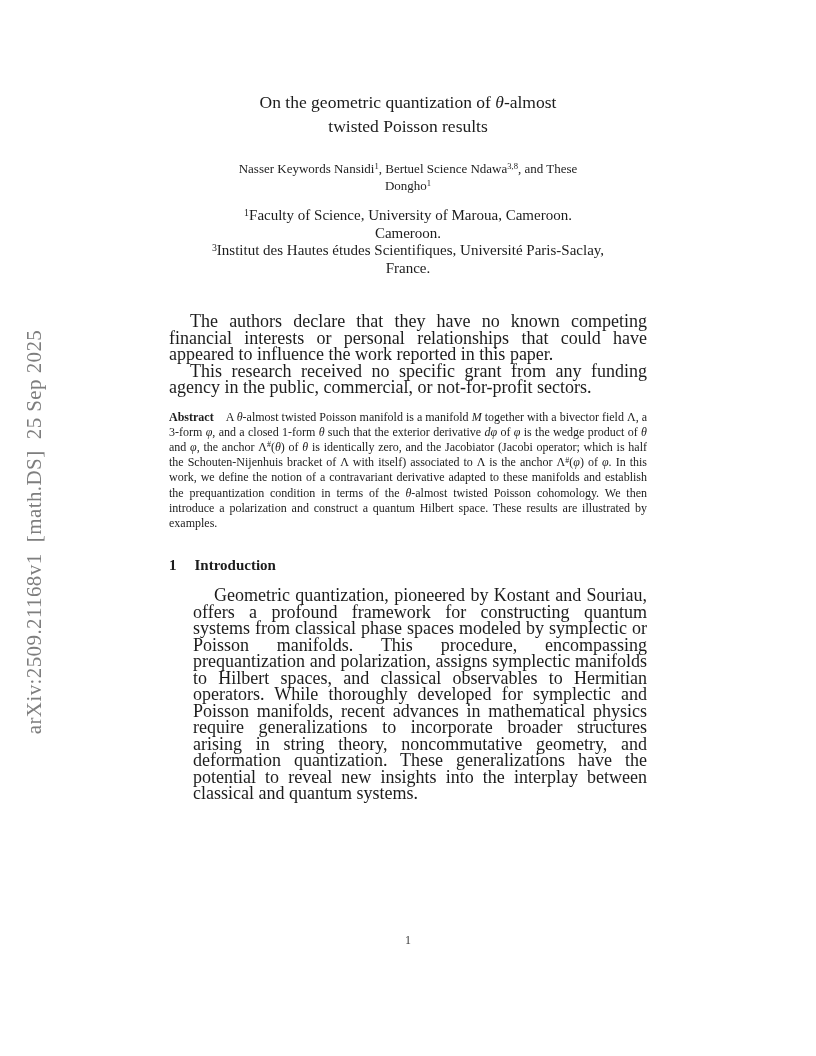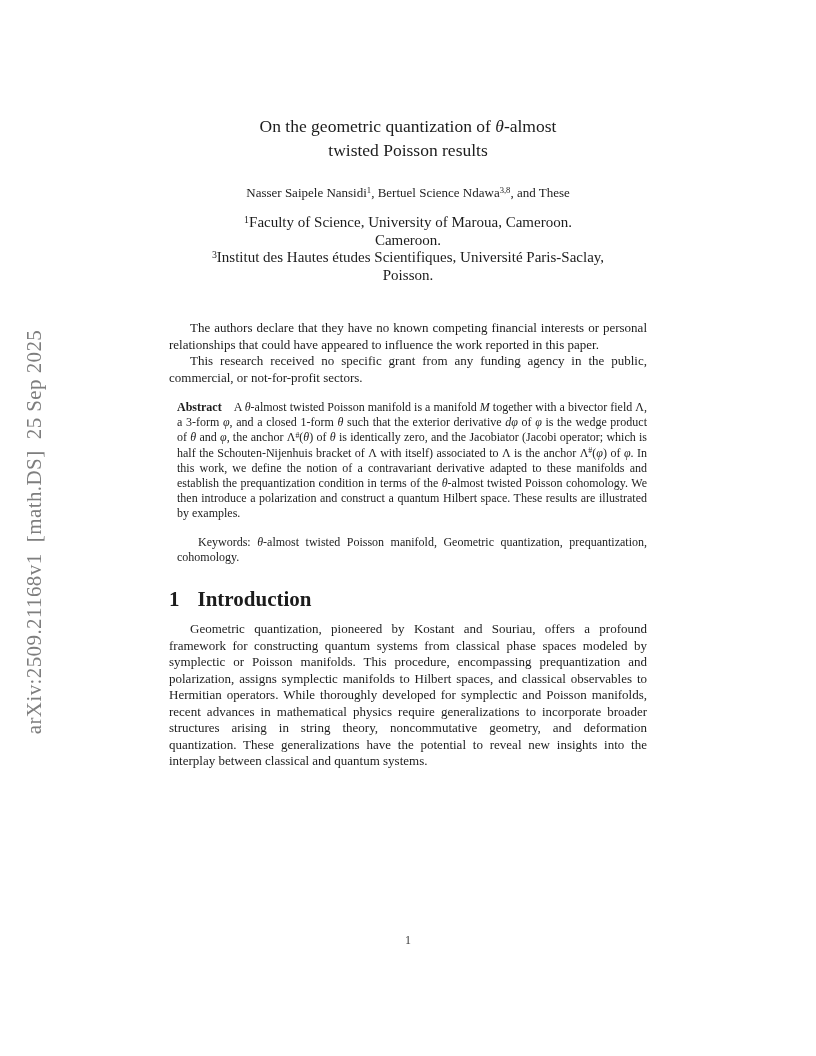--- a/index.html
+++ b/index.html
@@ -24,21 +24,21 @@
     white-space: nowrap;
     font-size: 21px;
     letter-spacing: 0.4px;
     color: #7e7e7e;
   }
   .content {
     position: absolute;
     left: 169px;
     top: 0;
     width: 478px;
-    padding-top: 114px;
+    padding-top: 90px;
   }
   .title {
     margin: 0;
     font-size: 17.5px;
     font-weight: normal;
     line-height: 24px;
     text-align: center;
   }
   .authors {
     margin-top: 22px;
@@ -50,48 +50,49 @@
     margin-top: 13px;
     font-size: 15px;
     line-height: 17.5px;
     text-align: center;
   }
   .declarations {
     margin-top: 36px;
   }
   .body-para {
     margin: 0;
-    font-size: 13px;
+    font-size: 18px;
     line-height: 16.5px;
     text-align: justify;
   }
   .indent {
     text-indent: 21px;
   }
   .abstract-para {
-    margin: 14px 0 0 8px;
+    margin: 14px 0 0 0;
     font-size: 12px;
     line-height: 15.2px;
     text-align: justify;
   }
   .keywords-para {
     margin-top: 13px;
   }
   .section-heading {
     margin: 24px 0 0 0;
-    font-size: 21px;
+    font-size: 15px;
     font-weight: bold;
     line-height: 20px;
   }
   .section-heading .sec-num {
     display: inline-block;
     margin-right: 18px;
   }
   .intro-para {
     margin-top: 12px;
+    margin-left: 24px;
   }
   .page-number {
     position: absolute;
     top: 933px;
     left: 0;
     right: 0;
     text-align: center;
     font-size: 12px;
     color: #3a3a3a;
   }
@@ -111,38 +112,38 @@
   <div class="watermark">arXiv:2509.21168v1&nbsp; [math.DS]&nbsp; 25 Sep 2025</div>
 
   <div class="content">
 
     <h1 class="title">
       <div><span>On the geometric quantization of </span><span style="font-style: italic;">θ</span><span>-almost</span></div>
       <div><span>twisted Poisson results</span></div>
     </h1>
 
     <div class="authors">
-      <div><span>Nasser Saipele Nansidi</span><sup>1</sup><span>, Bertuel Science Ndawa</span><sup>3,8</sup><span>, and These</span></div>
+      <div><span>Nasser Keywords Nansidi</span><sup>1</sup><span>, Bertuel Science Ndawa</span><sup>3,8</sup><span>, and These</span></div>
+      <div><span>Dongho</span><sup>1</sup></div>
     </div>
 
     <div class="affiliations">
       <div><sup>1</sup><span>Faculty of Science, University of Maroua, Cameroon.</span></div>
       <div><span>Cameroon.</span></div>
       <div><sup>3</sup><span>Institut des Hautes études Scientifiques, Université Paris-Saclay,</span></div>
-      <div><span>Poisson.</span></div>
+      <div><span>France.</span></div>
     </div>
 
     <div class="declarations">
       <p class="body-para indent"><span>The authors declare that they have no known competing financial interests or personal relationships that could have appeared to influence the work reported in this paper.</span></p>
       <p class="body-para indent"><span>This research received no specific grant from any funding agency in the public, commercial, or not-for-profit sectors.</span></p>
     </div>
 
     <p class="abstract-para"><span style="font-weight: bold;">Abstract</span><span> A </span><span style="font-style: italic;">θ</span><span>-almost twisted Poisson manifold is a manifold </span><span style="font-style: italic;">M</span><span> together with a bivector field Λ, a 3-form </span><span style="font-style: italic;">φ</span><span>, and a closed 1-form </span><span style="font-style: italic;">θ</span><span> such that the exterior derivative </span><span style="font-style: italic;">dφ</span><span> of </span><span style="font-style: italic;">φ</span><span> is the wedge product of </span><span style="font-style: italic;">θ</span><span> and </span><span style="font-style: italic;">φ</span><span>, the anchor Λ</span><sup>#</sup><span>(</span><span style="font-style: italic;">θ</span><span>) of </span><span style="font-style: italic;">θ</span><span> is identically zero, and the Jacobiator (Jacobi operator; which is half the Schouten-Nijenhuis bracket of Λ with itself) associated to Λ is the anchor Λ</span><sup>#</sup><span>(</span><span style="font-style: italic;">φ</span><span>) of </span><span style="font-style: italic;">φ</span><span>. In this work, we define the notion of a contravariant derivative adapted to these manifolds and establish the prequantization condition in terms of the </span><span style="font-style: italic;">θ</span><span>-almost twisted Poisson cohomology. We then introduce a polarization and construct a quantum Hilbert space. These results are illustrated by examples.</span></p>
 
-    <p class="abstract-para keywords-para indent"><span>Keywords: </span><span style="font-style: italic;">θ</span><span>-almost twisted Poisson manifold, Geometric quantization, prequantization, cohomology.</span></p>
 
     <h2 class="section-heading">
       <span class="sec-num">1</span><span>Introduction</span>
     </h2>
 
     <p class="body-para indent intro-para"><span>Geometric quantization, pioneered by Kostant and Souriau, offers a profound framework for constructing quantum systems from classical phase spaces modeled by symplectic or Poisson manifolds. This procedure, encompassing prequantization and polarization, assigns symplectic manifolds to Hilbert spaces, and classical observables to Hermitian operators. While thoroughly developed for symplectic and Poisson manifolds, recent advances in mathematical physics require generalizations to incorporate broader structures arising in string theory, noncommutative geometry, and deformation quantization. These generalizations have the potential to reveal new insights into the interplay between classical and quantum systems.</span></p>
 
   </div>
 
   <div class="page-number">1</div>

